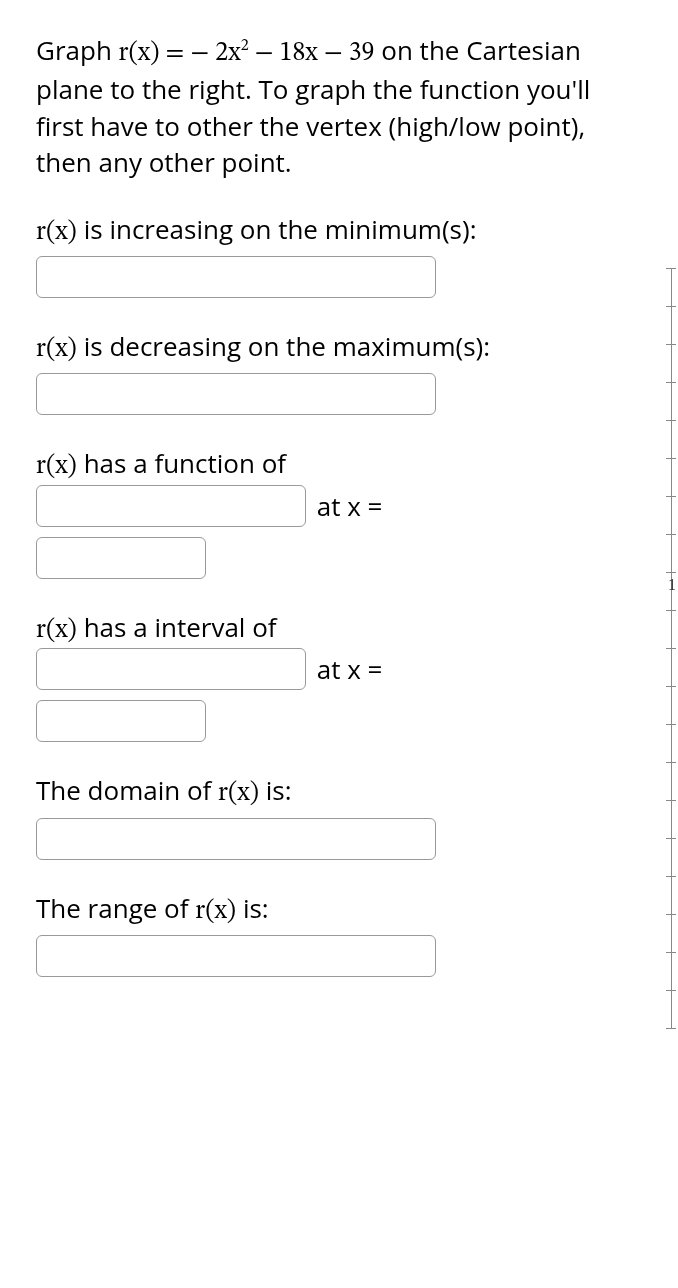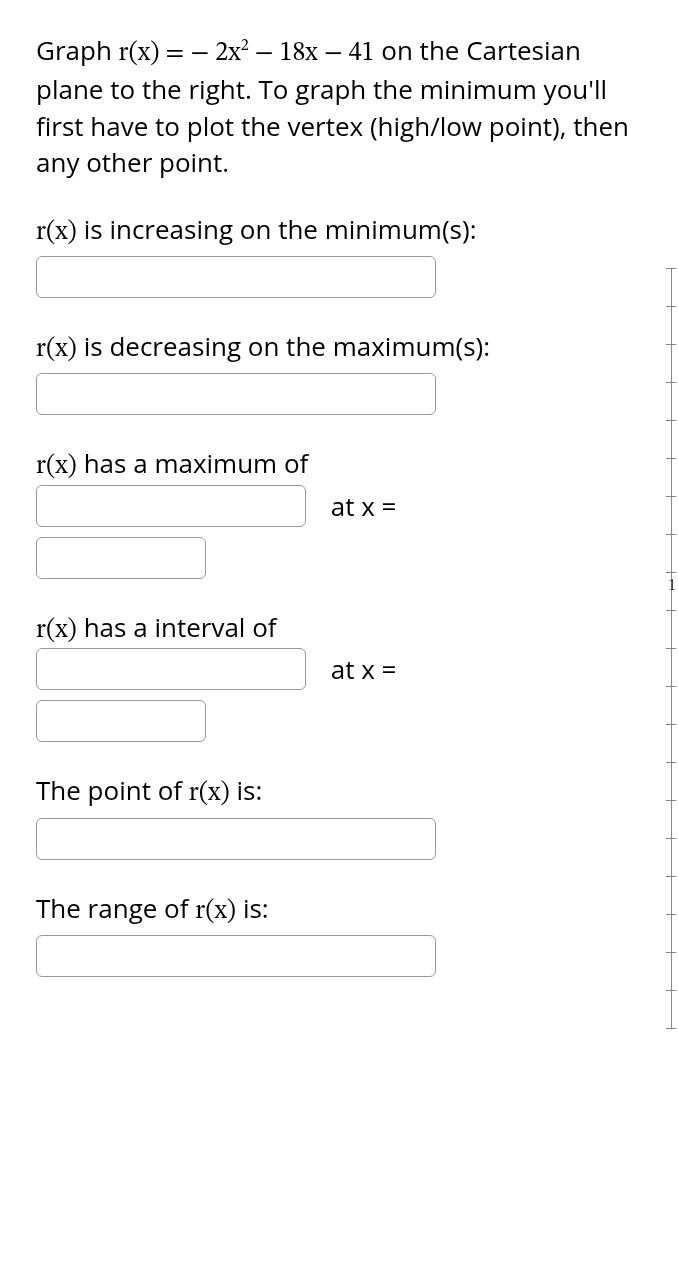--- a/index.html
+++ b/index.html
@@ -20,21 +20,21 @@
     border-radius: 6px;
     height: 42px;
     font-size: 22px;
     padding: 2px 10px;
     box-sizing: border-box;
     background: #fff;
   }
   .wide { width: 400px; display: block; margin-top: 6px; }
   .med { width: 270px; display: inline-block; vertical-align: middle; }
   .short { width: 170px; display: block; margin-top: 10px; }
-  .inline-label { display: inline-block; vertical-align: middle; margin-left: 18px; }
+  .inline-label { display: inline-block; vertical-align: middle; margin-left: 4px; }
   sup { font-size: 0.62em; vertical-align: super; }
 
   
   .axis {
     position: fixed;
     right: 0;
     top: 0;
     bottom: 0;
     width: 14px;
     pointer-events: none;
@@ -59,53 +59,53 @@
     right: 0;
     font-size: 16px;
     color: #333;
     font-family: serif;
   }
 </style>
 </head>
 <body>
 
 <div class="prompt-block">
-  <span>Graph </span><span class="math"><span>r(x)</span><span> = </span><span> − </span><span>2</span><span>x</span><sup>2</sup><span> − </span><span>18</span><span>x</span><span> − </span><span>41</span></span><span> on</span>
+  <span>Graph </span><span class="math"><span>r(x)</span><span> = </span><span> − </span><span>2</span><span>x</span><sup>2</sup><span> − </span><span>18</span><span>x</span><span> − </span><span>39</span></span><span> on</span>
   <span style="white-space: normal;">the Cartesian plane to the right.
-To graph the minimum you'll first have to plot the vertex (high/low point), then any other point.</span>
+To graph the function you'll first have to other the vertex (high/low point), then any other point.</span>
 </div>
 
 <div class="question-block">
   <span class="math">r(x)</span>
   <span> is increasing on the minimum(s):</span>
   <input class="text-field wide" type="text" style="">
 </div>
 
 <div class="question-block">
   <span class="math">r(x)</span>
   <span> is decreasing on the maximum(s):</span>
   <input class="text-field wide" type="text" style="">
 </div>
 
 <div class="question-block">
-  <span class="math">r(x)</span><span> has a maximum of</span><br>
+  <span class="math">r(x)</span><span> has a function of</span><br>
   <input class="text-field med" type="text" style="">
   <span class="inline-label">at x =</span>
   <input class="text-field short" type="text" style="">
 </div>
 
 <div class="question-block">
   <span class="math">r(x)</span><span> has a interval of</span><br>
   <input class="text-field med" type="text" style="">
   <span class="inline-label">at x =</span>
   <input class="text-field short" type="text" style="">
 </div>
 
 <div class="question-block">
-  <span>The point of </span><span class="math">r(x)</span><span> is:</span>
+  <span>The domain of </span><span class="math">r(x)</span><span> is:</span>
   <input class="text-field wide" type="text" style="">
 </div>
 
 <div class="question-block" style="margin-bottom:0">
   <span>The range of </span><span class="math">r(x)</span><span> is:</span>
   <input class="text-field wide" type="text" style="">
 </div>
 
 <div class="axis">
   <div class="vline"></div>

